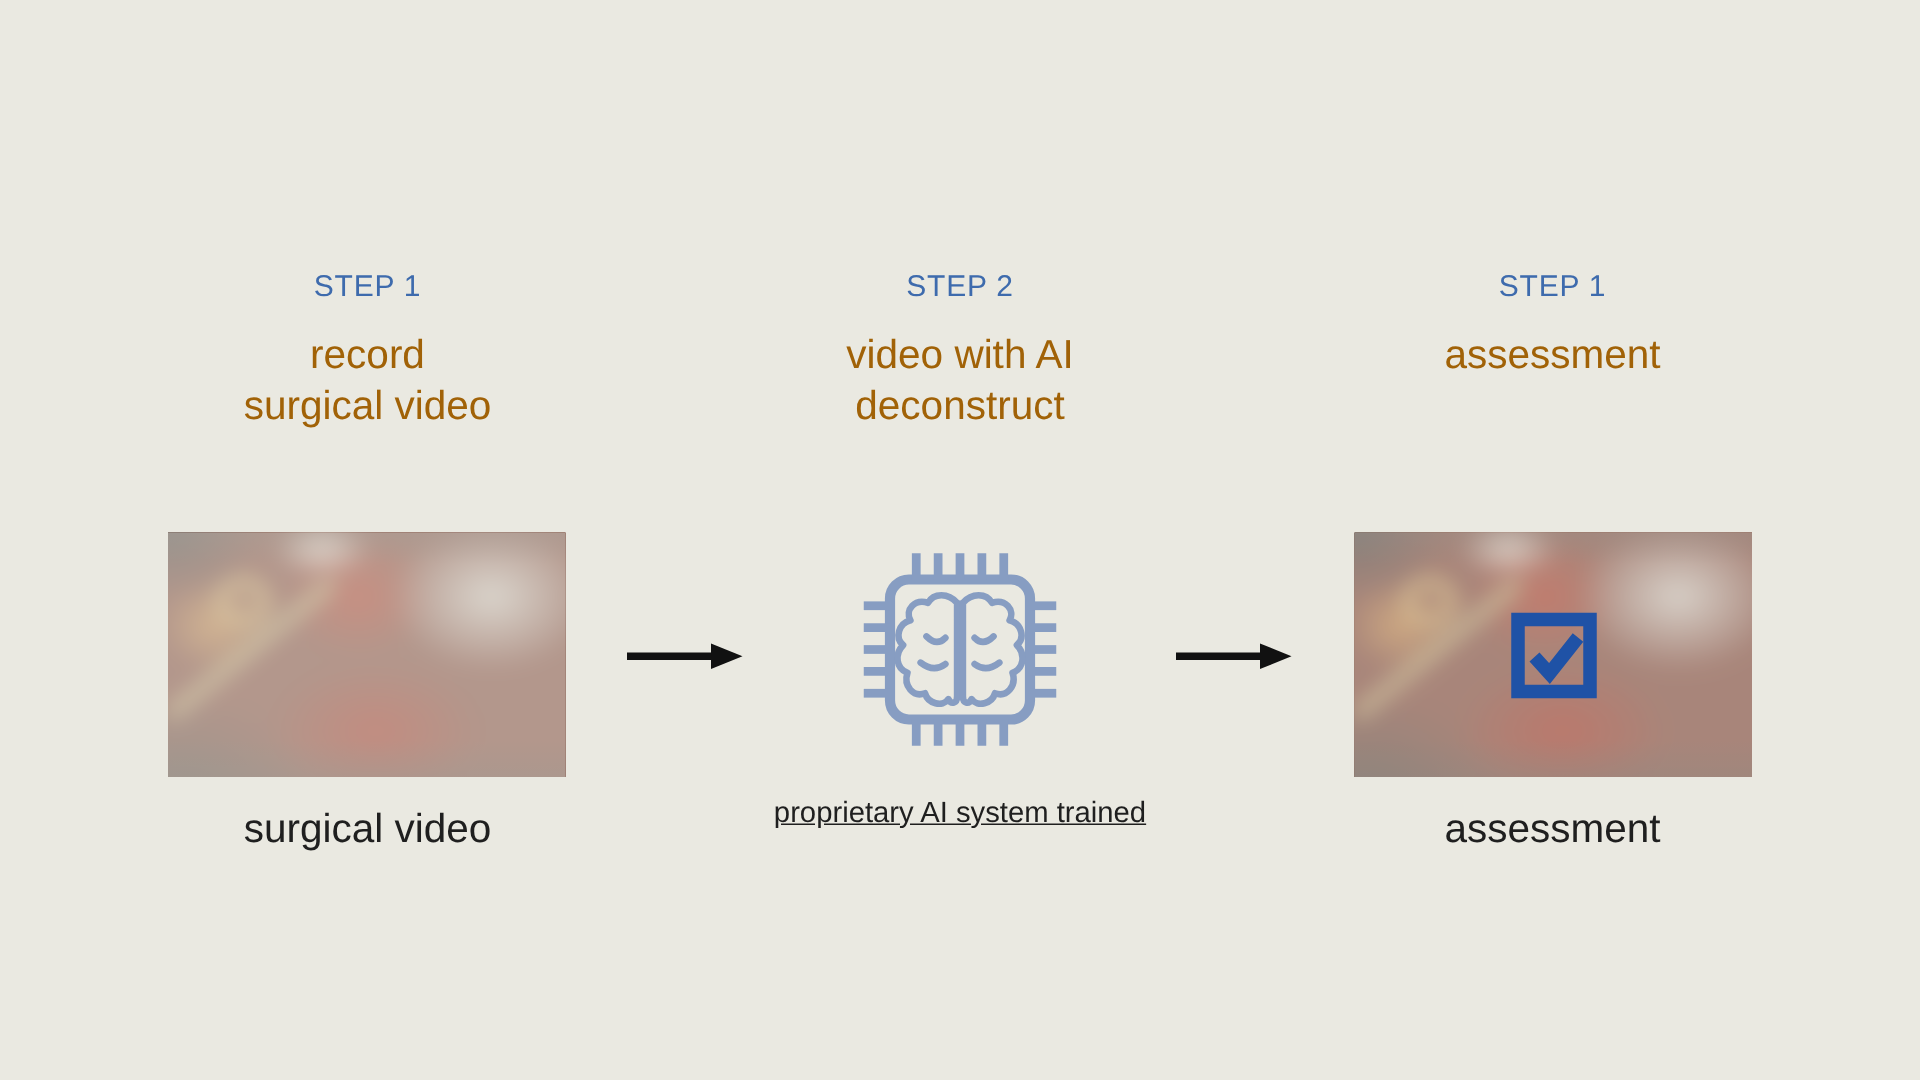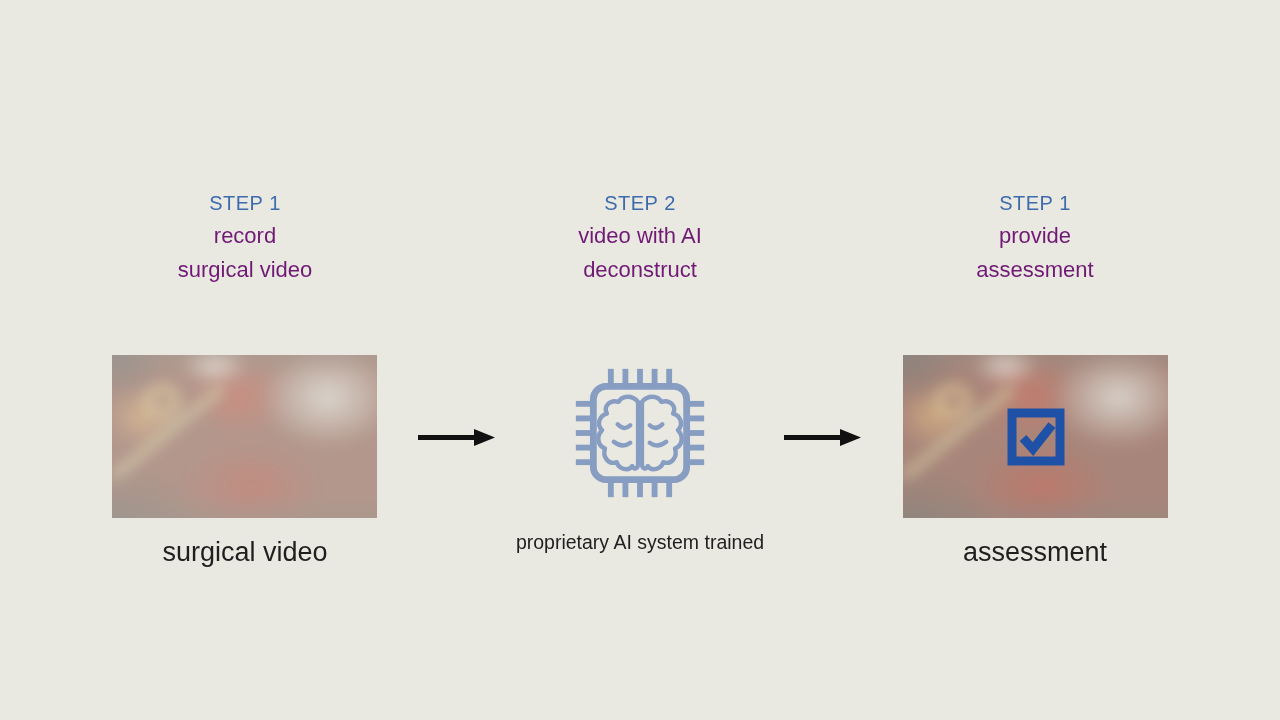--- a/index.html
+++ b/index.html
@@ -26,26 +26,25 @@
   
   .col { position:absolute; width:330px; text-align:center; }
   .col-1 { left:80px; }
   .col-2 { left:475px; }
   .col-3 { left:870px; }
 
   .step-label {
     position:absolute; top:180px; left:0; right:0;
     font-size:20px; letter-spacing:0.5px;
     color:#3e6bad;
-    margin-top:12px;
   }
   .step-desc {
     position:absolute; top:219px; left:0; right:0;
-    font-size:22px; line-height:34px;
-    color:#701a75;
+    font-size:27px; line-height:34px;
+    color:#a16207;
   }
   .step-desc span { display:block; }
 
   
   .photo {
     position:absolute; top:355px;
     width:265px; height:163px;
     overflow:hidden;
     background:#8a6a5e;
   }
@@ -105,21 +104,21 @@
 
   
   .caption {
     position:absolute; top:537px; left:0; right:0;
     font-size:27px; color:#1f1f1f;
   }
   .caption-small {
     position:absolute; top:530px; left:0; right:0;
     font-size:19.5px; line-height:25.5px; color:#1f1f1f;
   }
-  .caption-small span { display:block; }
+  .caption-small span { display:block;text-decoration:underline; }
 </style>
 </head>
 <body>
 
 <div class="slide">
 
 
   <div class="col col-1">
     <div class="step-label">STEP 1</div>
     <div class="step-desc">
@@ -136,21 +135,20 @@
       <span>deconstruct</span>
     </div>
     <div class="caption-small">
       <span>proprietary AI system trained</span>
     </div>
   </div>
 
   <div class="col col-3">
     <div class="step-label">STEP 1</div>
     <div class="step-desc">
-      <span>provide</span>
       <span>assessment</span>
     </div>
     <div class="caption">assessment</div>
   </div>
 
   <div class="photo photo-1">
     <div class="photo-art">
       <div class="ring"></div>
       <div class="rod"></div>
     </div>

